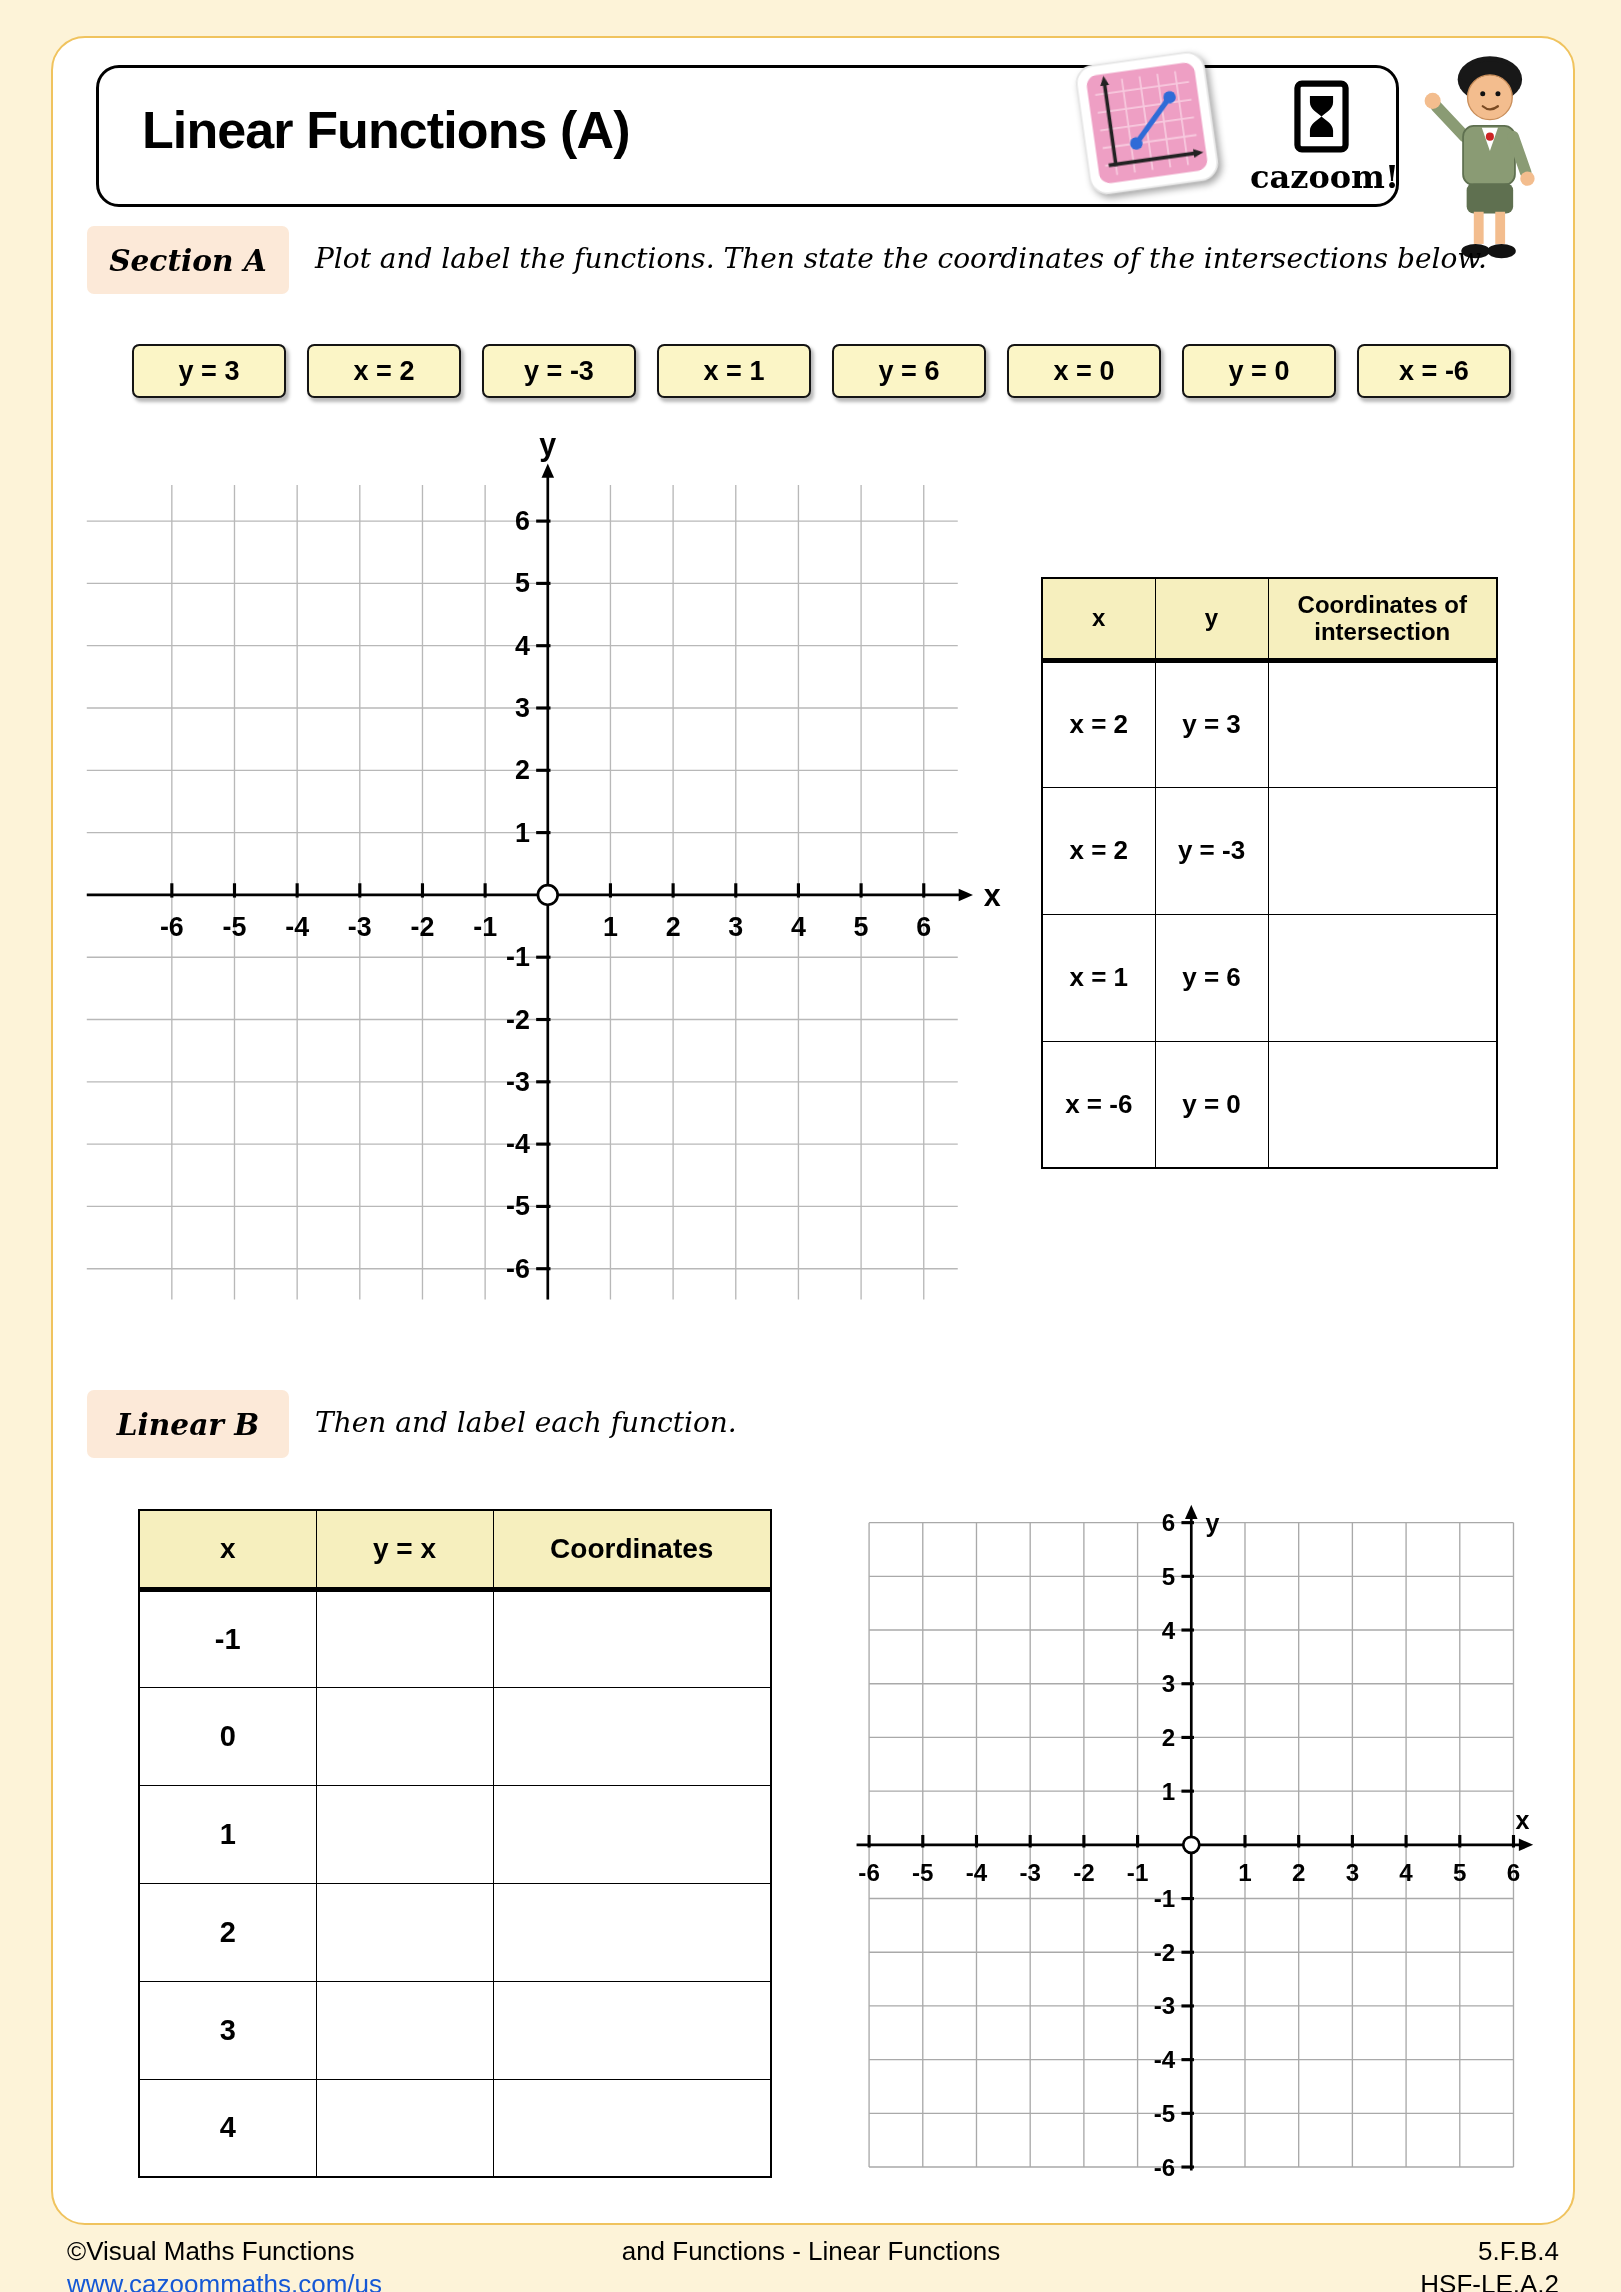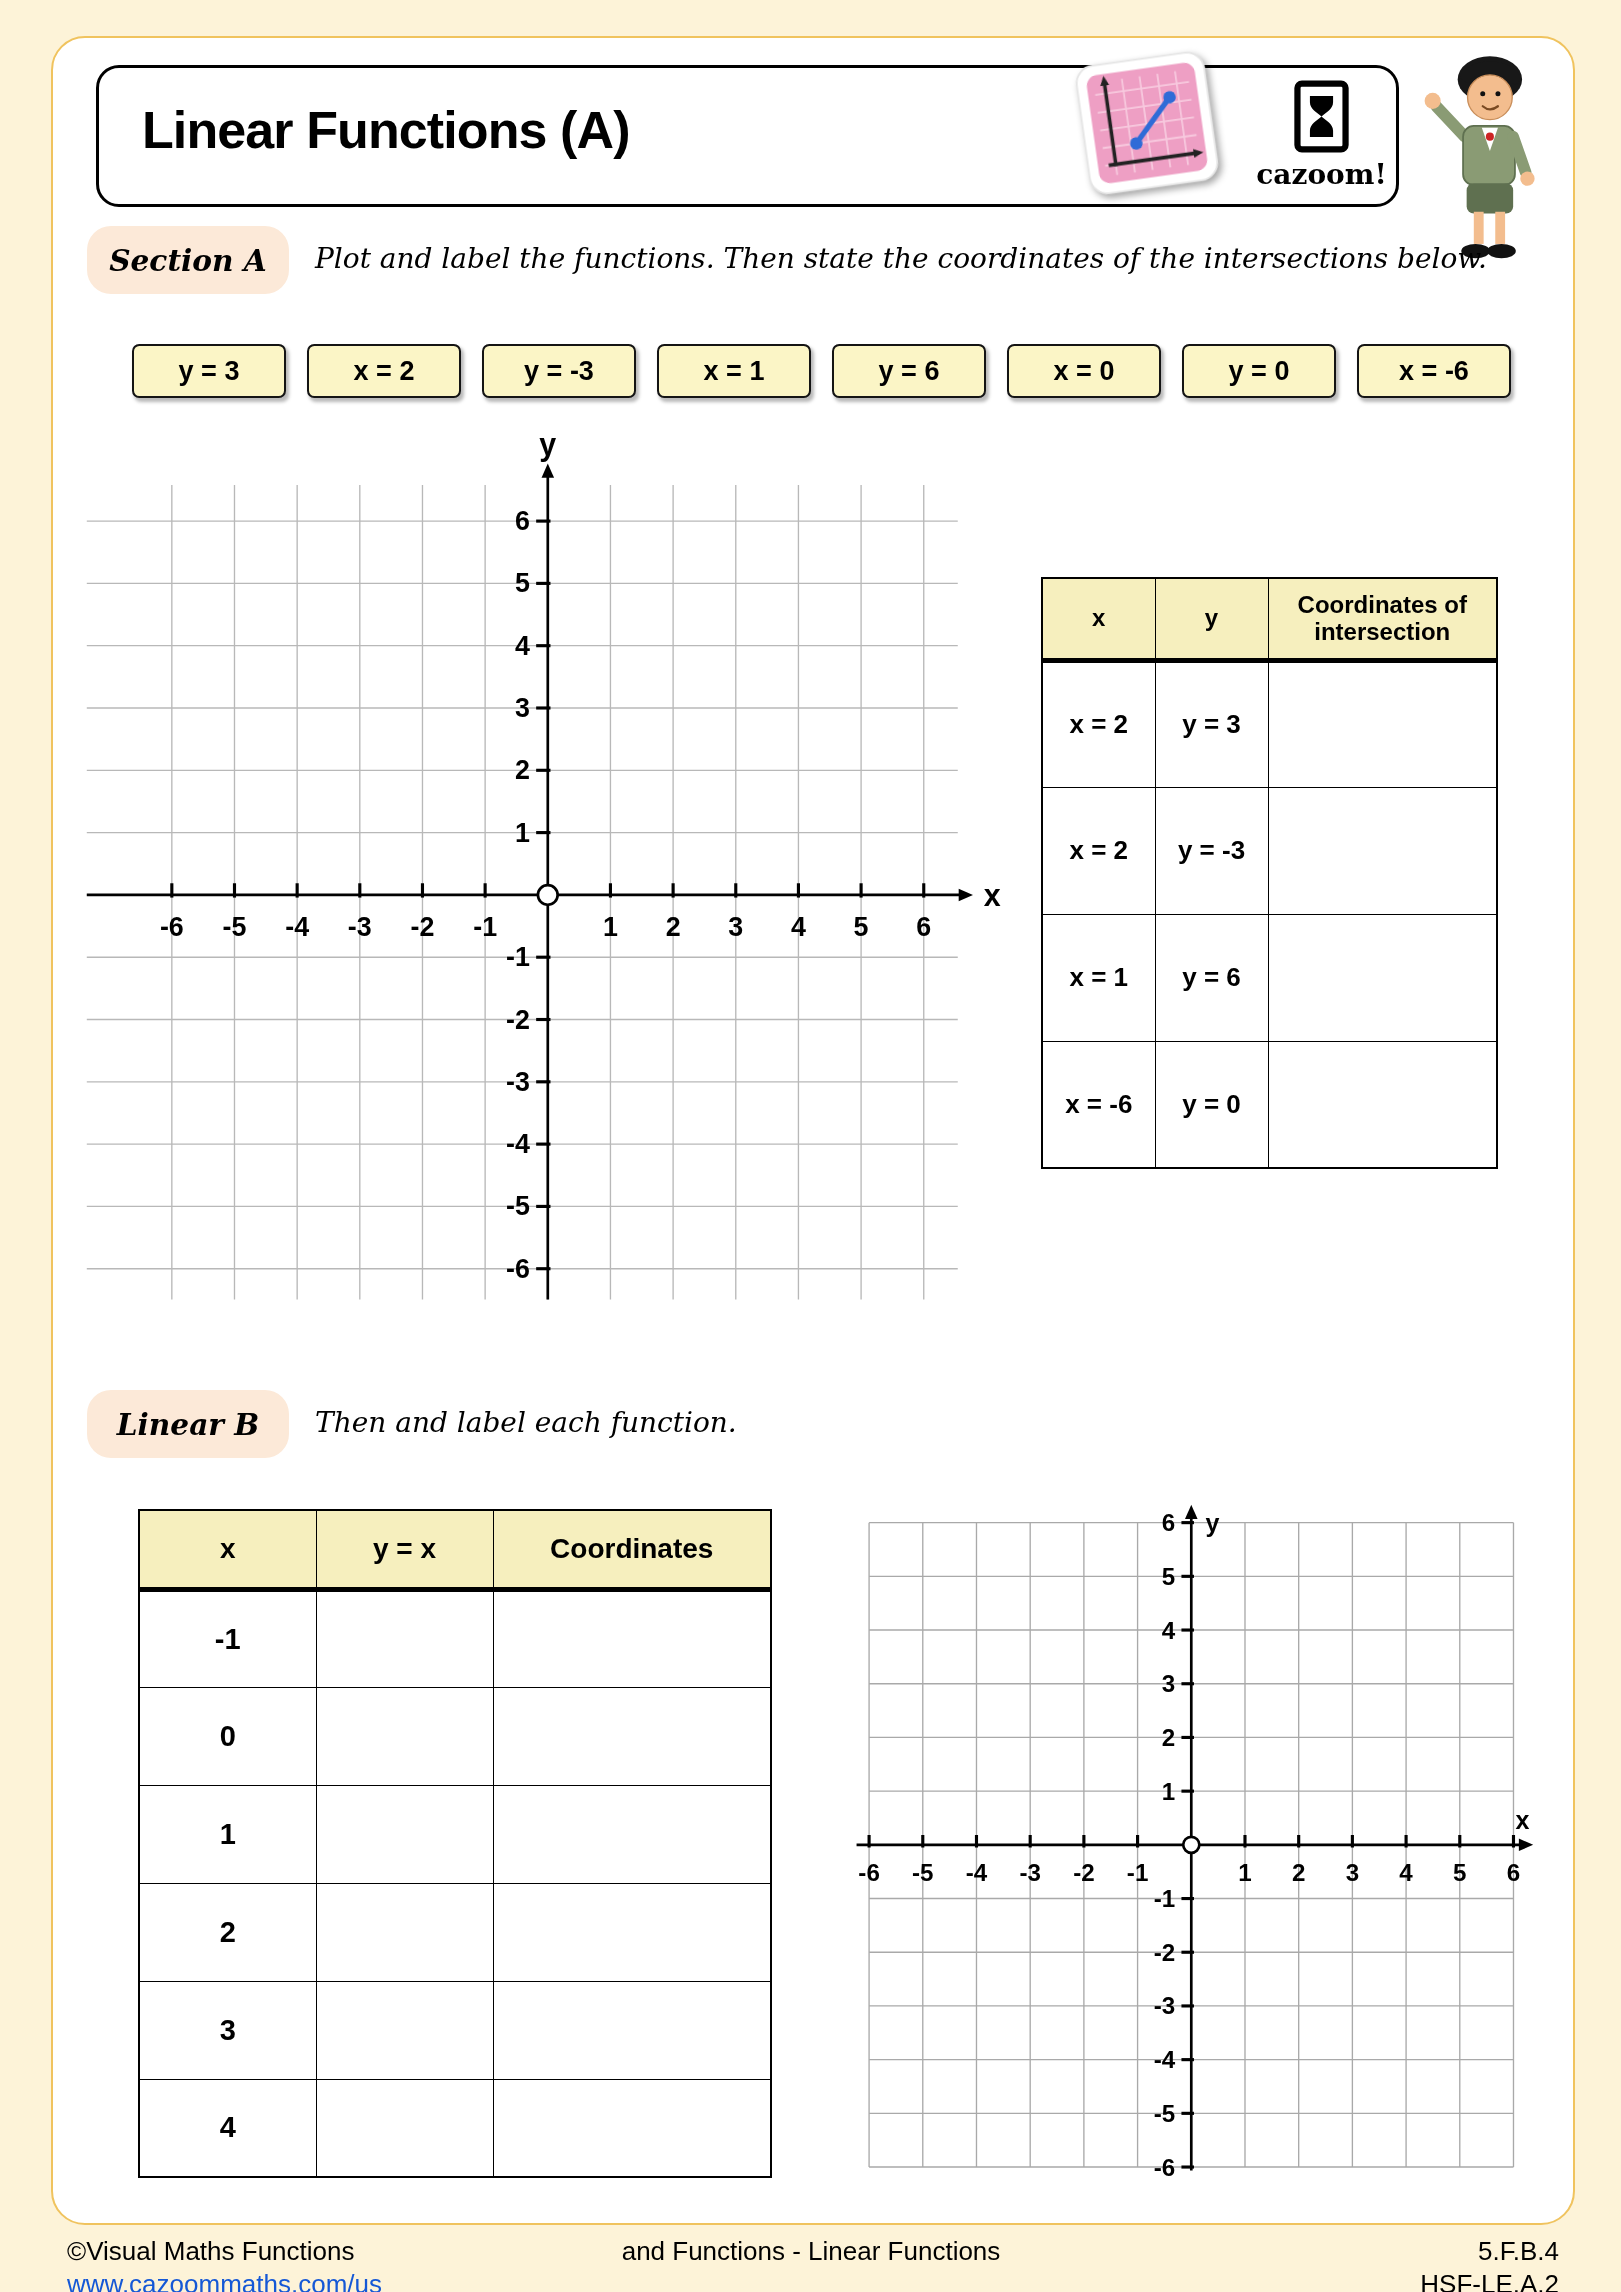--- a/index.html
+++ b/index.html
@@ -19,25 +19,25 @@
   .title {
     position:absolute; left:43px; top:32px; margin:0;
     font-size:52px; font-weight:bold; letter-spacing:-0.9px;
   }
   .graph-icon-wrap {
     position:absolute; left:981px; top:-12.5px; width:134px; height:134px;
     transform:rotate(-8deg);
     filter:drop-shadow(3.6px 4.5px 3.6px rgba(0,0,0,0.35));
   }
   .logo-wrap { position:absolute; left:1151px; top:10.7px; width:143px; text-align:center; }
-  .logo-text { font-family:"DejaVu Serif", serif; font-weight:bold; font-size:28px; margin-top:1.8px; }
+  .logo-text { font-family:"DejaVu Serif", serif; font-weight:bold; font-size:32px; margin-top:1.8px; }
   .boy-wrap { position:absolute; left:1360px; top:9px; width:152px; height:224px; }
 
   .section-pill {
-    position:absolute; background:#fce9d8; border-radius:24px;
+    position:absolute; background:#fce9d8; border-radius:7px;
     width:202px; height:68px; display:flex; align-items:center; justify-content:center;
     font-family:"DejaVu Serif", serif; font-style:italic; font-weight:bold; font-size:29.6px;
   }
   .instruction {
     position:absolute; font-family:"DejaVu Serif", serif; font-style:italic;
     font-size:28px; white-space:nowrap;text-align:center;
   }
 
   .fn-buttons {
     position:absolute; left:79px; top:306px; width:1379px;

